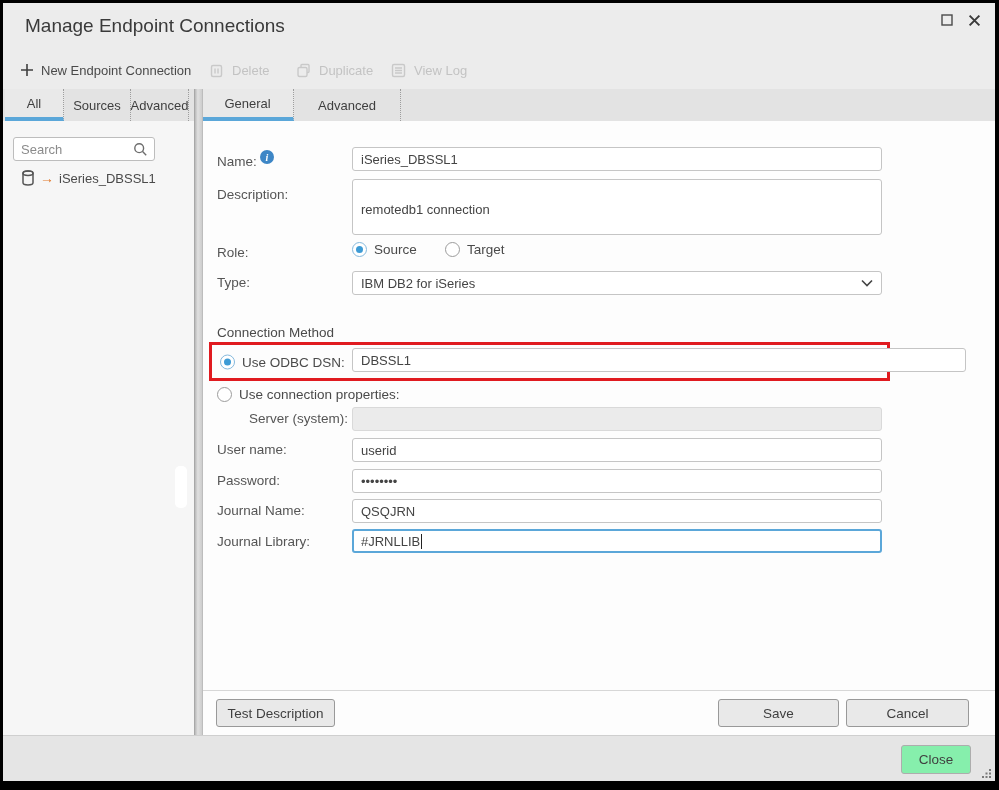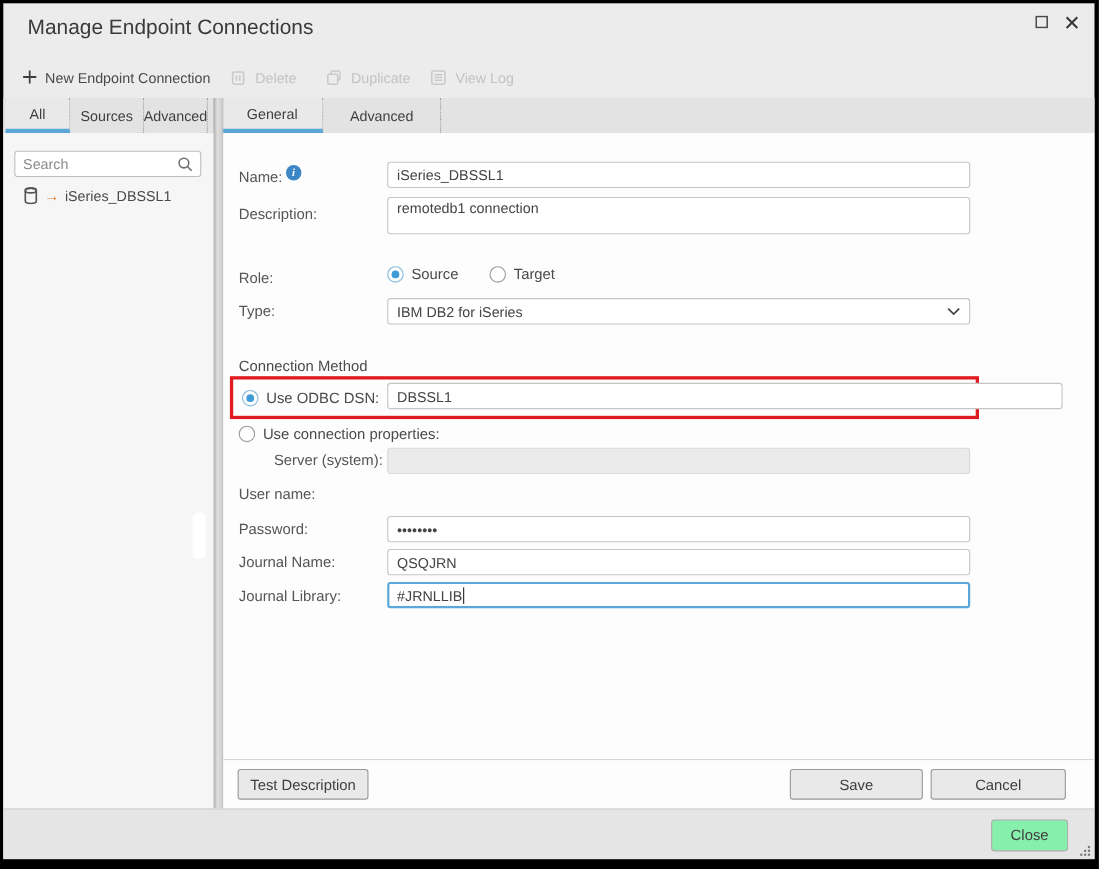--- a/index.html
+++ b/index.html
@@ -35,34 +35,34 @@
   .tab-advanced { left:291px; width:107px; }
 
   
   .splitter { position:absolute; left:191px; top:86px; bottom:46px; width:9px; background:linear-gradient(90deg,#b9b9b9,#e0e0e0 40%,#cdcdcd); border-left:1px solid #a8a8a8; border-right:1px solid #bdbdbd; cursor:col-resize; }
 
   
   .main { position:absolute; left:0; top:118px; right:0; bottom:46px; }
 
   
   .sidebar { position:absolute; left:0; top:0; width:191px; bottom:0; background:#f6f6f6; }
-  .searchbox { position:absolute; left:10px; top:16px; width:170px; height:24px; background:#fff; border:1px solid #bdbdbd; border-radius:3px; }
+  .searchbox { position:absolute; left:10px; top:16px; width:142px; height:24px; background:#fff; border:1px solid #bdbdbd; border-radius:3px; }
   .searchbox input { position:absolute; left:7px; top:0; width:138px; height:22px; border:none; outline:none; font-family:"Liberation Sans",sans-serif; font-size:13px; color:#444; background:transparent; }
   .searchbox input::placeholder { color:#8b8b8b; }
   .search-icon { position:absolute; right:6px; top:4px; }
   .ep-item { position:absolute; left:18px; top:46px; height:22px; display:flex; align-items:center; gap:5px; cursor:pointer; }
   .ep-label { color:#4a4a4a; font-size:13px; }
   .arrow-orange { color:#e0782a; font-weight:bold; font-size:14px; line-height:1; }
   .side-thumb { position:absolute; left:172px; top:345px; width:12px; height:42px; background:#ffffff; border-radius:5px; }
 
   
   .formpanel { position:absolute; left:200px; top:0; right:0; bottom:0; background:#fdfdfd; }
   .lbl { position:absolute; left:14px; color:#555; font-size:13.5px; }
   .ctl { position:absolute; left:149px; width:530px; height:24px; border:1px solid #c5c5c5; border-radius:3px; background:#fff; font-family:"Liberation Sans",sans-serif; font-size:13px; color:#444; padding:0 8px; outline:none; }
-  textarea.ctl { height:34px; padding-top:2px; resize:none; }
+  textarea.ctl { height:56px; padding-top:22px; resize:none; }
   .ctl:disabled, .ctl.disabled { background:#ebebeb; border-color:#d9d9d9; }
 
   .radio { width:15px; height:15px; border-radius:50%; border:1px solid #9c9c9c; background:#fff; display:inline-block; position:relative; flex:none; }
   .radio.checked { border-color:#85b9dd; }
   .radio.checked::after { content:""; position:absolute; left:3px; top:3px; width:7px; height:7px; border-radius:50%; background:#3d9bd5; }
   .radio-row { position:absolute; display:flex; align-items:center; gap:7px; cursor:pointer; color:#4a4a4a; font-size:13.5px; }
 
   .select { display:flex; align-items:center; justify-content:space-between; cursor:pointer; }
   .section-title { position:absolute; left:14px; color:#4a4a4a; font-size:13.5px; }
 
@@ -237,20 +237,21 @@
 
       <div class="radio-row" style="left:14px; top:266px;">
         <span class="radio"></span>
         <span>Use connection properties:</span>
       </div>
 
       <div class="lbl" style="left:46px; top:290px;">Server (system):</div>
       <input class="ctl" style="top: 286px;" disabled="" value="">
 
       <div class="lbl" style="top:321px;">User name:</div>
+      <input class="ctl" style="top: 317px;" value="userid">
 
       <div class="lbl" style="top:352px;">Password:</div>
       <input class="ctl" style="top: 348px;" value="••••••••">
 
       <div class="lbl" style="top:382px;">Journal Name:</div>
       <input class="ctl" style="top: 378px;" value="QSQJRN">
 
       <div class="lbl" style="top:413px;">Journal Library:</div>
       <div class="ctl focusfield" style="top:408px;">
         <span>#JRNLLIB</span>

